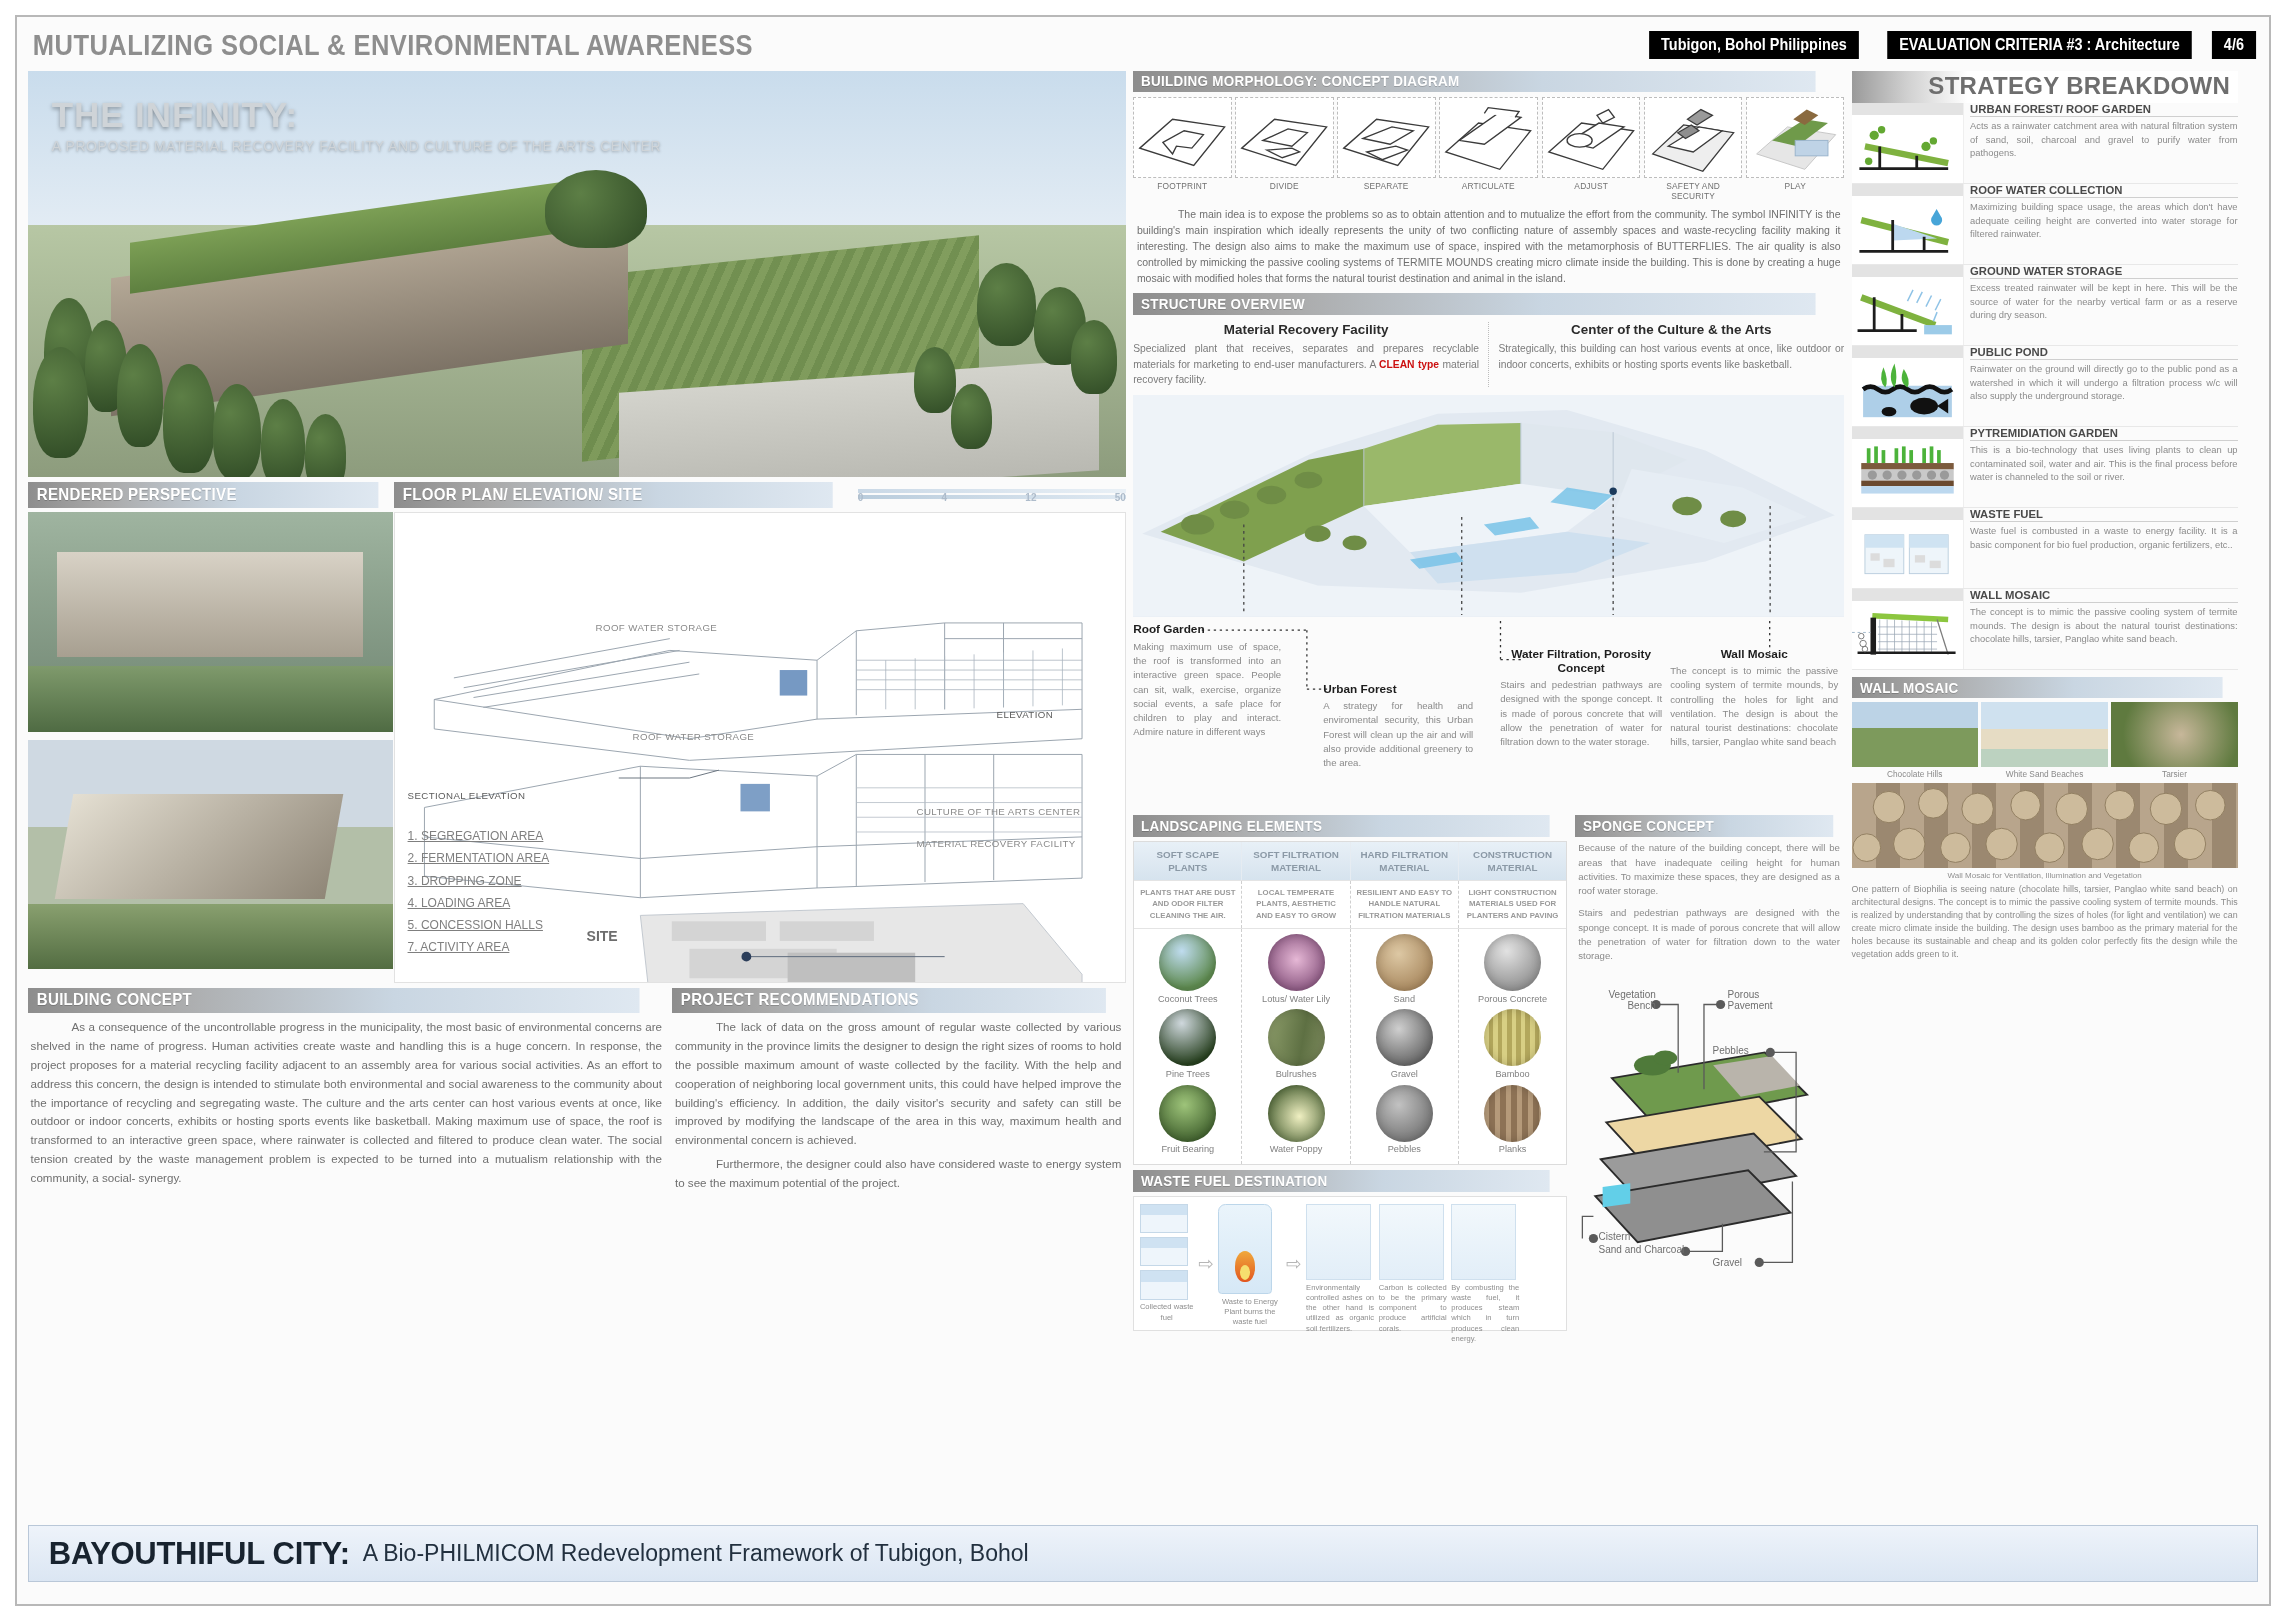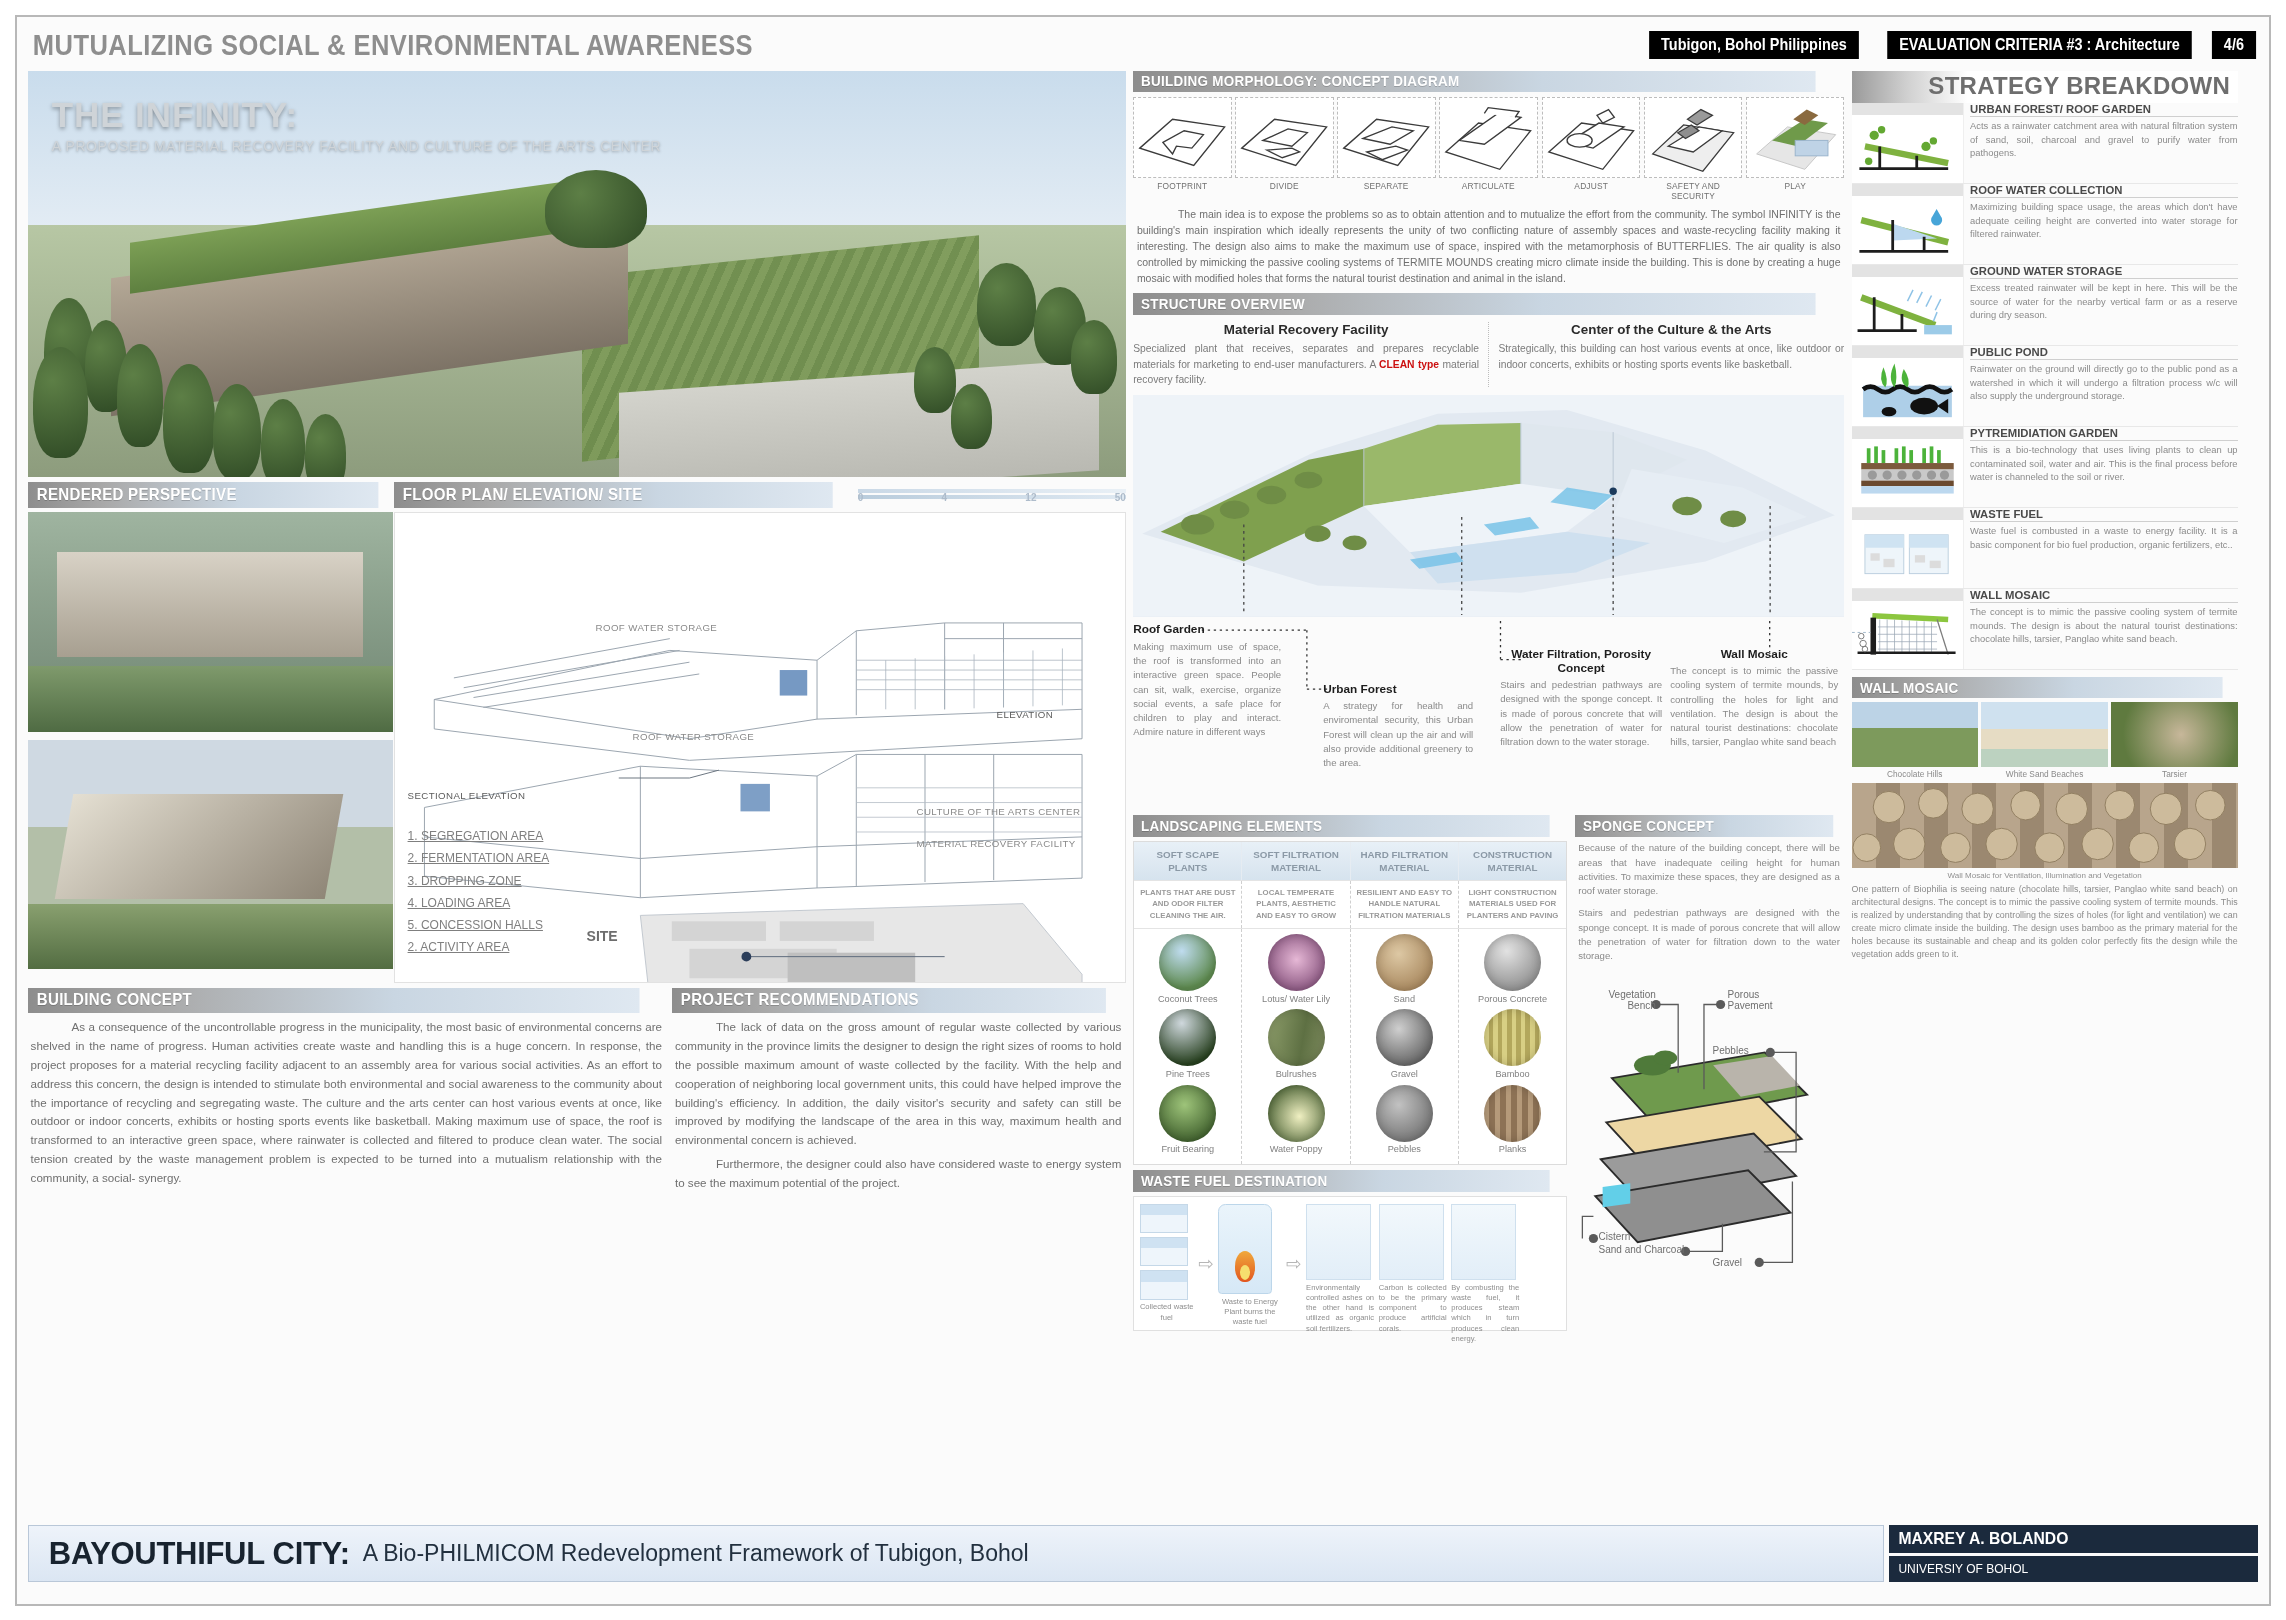--- a/index.html
+++ b/index.html
@@ -353,21 +353,21 @@
             <div class="lbl dk" style="left:13px; top:277px;">SECTIONAL ELEVATION</div>
             <div class="site-word">SITE</div>
             <div class="lbl" style="left:522px; top:293px;">CULTURE OF THE ARTS CENTER</div>
             <div class="lbl" style="left:522px; top:325px;">MATERIAL RECOVERY FACILITY</div>
             <div class="leg-list">
               <div>1. SEGREGATION AREA</div>
               <div>2. FERMENTATION AREA</div>
               <div>3. DROPPING ZONE</div>
               <div>4. LOADING AREA</div>
               <div>5. CONCESSION HALLS</div>
-              <div>2. ACTIVITY AREA</div>
+              <div>7. ACTIVITY AREA</div>
             </div>
           </div>
         </div>
       </div>
 
       <div class="txt-row">
         <div class="bc">
           <div class="sect-bar">BUILDING CONCEPT</div>
           <div class="body-txt">
             <p><span class="indent"></span><span>As a consequence of the uncontrollable progress in the municipality, the most basic of environmental concerns are shelved in the name of progress. Human activities create waste and handling this is a huge concern. In response, the project proposes for a material recycling facility adjacent to an assembly area for various social activities. As an effort to address this concern, the design is intended to stimulate both environmental and social awareness to the community about the importance of recycling and segregating waste. The culture and the arts center can host various events at once, like outdoor or indoor concerts, exhibits or hosting sports events like basketball. Making maximum use of space, the roof is transformed to an interactive green space, where rainwater is collected and filtered to produce clean water. The social tension created by the waste management problem is expected to be turned into a mutualism relationship with the community, a social- synergy.</span></p>
@@ -939,21 +939,17 @@
       <div class="wm-note">Wall Mosaic for Ventilation, Illumination and Vegetation</div>
       <div class="wm-txt">One pattern of Biophilia is seeing nature (chocolate hills, tarsier, Panglao white sand beach) on architectural designs. The concept is to mimic the passive cooling system of termite mounds. This is realized by understanding that by controlling the sizes of holes (for light and ventilation) we can create micro climate inside the building. The design uses bamboo as the primary material for the holes because its sustainable and cheap and its golden color perfectly fits the design while the vegetation adds green to it.</div>
     </div>
   </div>
 
   <div class="footer">
     <div class="footer-main">
       <div class="f-t1">BAYOUTHIFUL CITY:</div>
       <div class="f-t2">A Bio-PHILMICOM Redevelopment Framework of Tubigon, Bohol</div>
     </div>
-    <div class="footer-side">
-      <div class="f-name">MAXREY A. BOLANDO</div>
-      <div class="f-univ">UNIVERSIY OF BOHOL</div>
-    </div>
   </div>
 
 </div>
 </div>
 
 
 </body></html>

